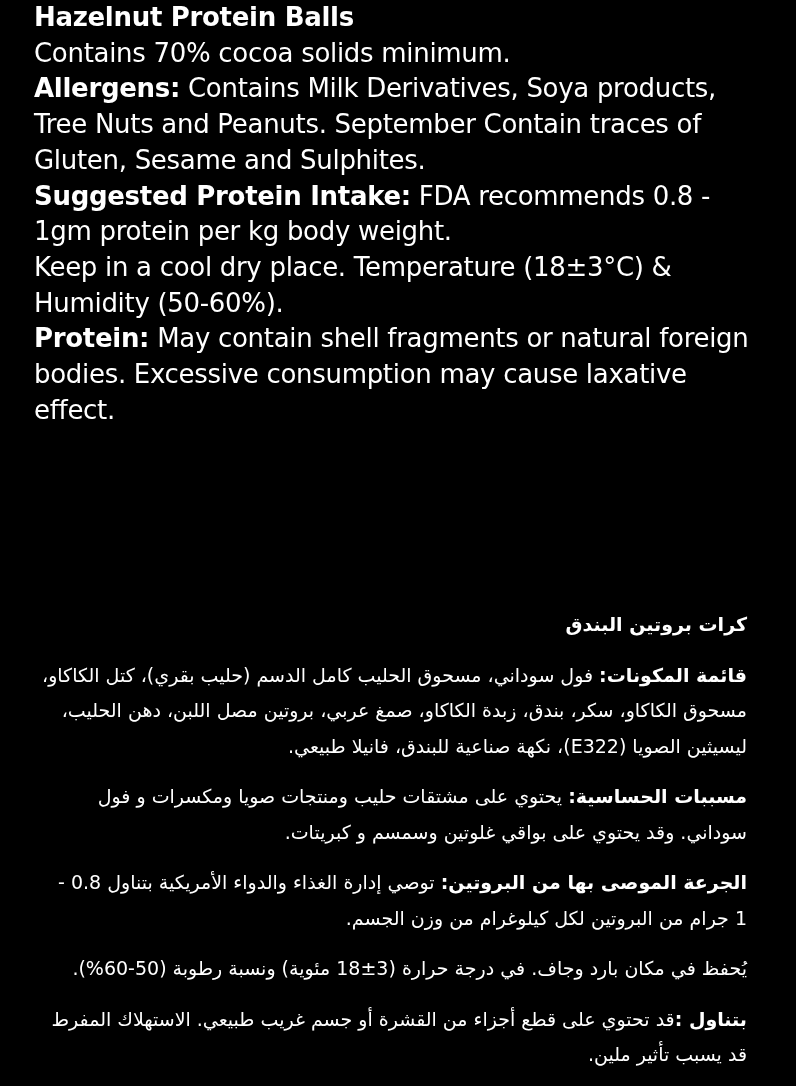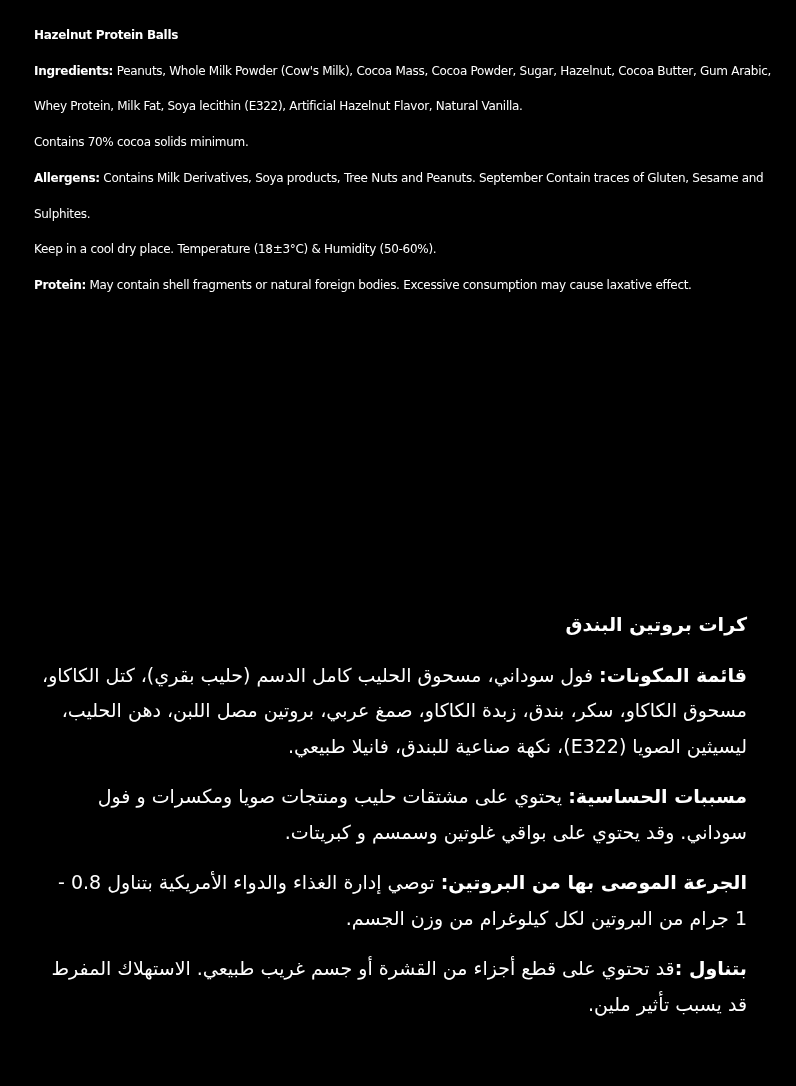--- a/index.html
+++ b/index.html
@@ -1,36 +1,37 @@
 <!DOCTYPE html>
 <html><head>
   <meta charset="utf-8">
   <style>
     html, body { margin: 0; padding: 0; background: #000000; }
     body { width: 796px; height: 1086px; overflow: hidden; position: relative; color: #ffffff; font-family: "DejaVu Sans", "Liberation Sans", sans-serif; }
-    .en { position: absolute; left: 34px; top: 18px; width: 740px; font-size: 12px; line-height: 35.7px; letter-spacing: -0.3px; }
+    .en { position: absolute; left: 34px; top: 0; width: 740px; font-size: 26px; line-height: 35.7px; letter-spacing: -0.3px; }
     .en p { margin: 0; }
     .en .title { font-weight: bold; }
     .en b { font-weight: bold; }
     .ar { position: absolute; right: 34px; top: 592px; width: 735px; direction: rtl; text-align: right; font-size: 19px; line-height: 35.5px; }
     .ar p { margin: 15px; }
     .ar b { font-weight: bold; }
     .ar .title { font-weight: bold; }
   </style>
 </head>
 <body>
 
 <div class="en">
   <p class="title">Hazelnut Protein Balls</p>
-  <p><b>Ingredients:</b><span> Peanuts, Whole Milk Powder (Cow's Milk), Cocoa Mass, Cocoa  Powder,  Sugar, Hazelnut, Cocoa Butter, Gum Arabic, Whey Protein, Milk Fat, Soya lecithin (E322), Artificial Hazelnut Flavor, Natural Vanilla.</span></p>
   <p>Contains 70% cocoa solids minimum.</p>
   <p><b>Allergens:</b><span> Contains Milk Derivatives, Soya products, Tree Nuts and Peanuts. September Contain traces of Gluten, Sesame and Sulphites.</span></p>
+  <p><b>Suggested Protein Intake:</b><span> FDA recommends 0.8 - 1gm protein per kg body weight.</span></p>
   <p>Keep in a cool dry place. Temperature (18±3°C) &amp; Humidity (50-60%).</p>
   <p><b>Protein:</b><span>  May contain shell fragments or natural foreign bodies. Excessive consumption may cause laxative effect.</span></p>
 </div>
 
 <div class="ar" dir="rtl" lang="ar">
   <p class="title">كرات بروتين البندق</p>
   <p><b>قائمة المكونات:</b><span> فول سوداني، مسحوق الحليب كامل الدسم (حليب بقري)، كتل الكاكاو، مسحوق الكاكاو، سكر، بندق، زبدة الكاكاو، صمغ عربي، بروتين مصل اللبن، دهن الحليب، ليسيثين الصويا (E322)، نكهة صناعية للبندق، فانيلا طبيعي.</span></p>
   <p><b>مسببات الحساسية:</b><span> يحتوي على مشتقات حليب ومنتجات صويا ومكسرات و فول سوداني. وقد يحتوي على بواقي غلوتين وسمسم و كبريتات.</span></p>
   <p><b>الجرعة الموصى بها من البروتين:</b><span> توصي إدارة الغذاء والدواء الأمريكية بتناول 0.8 - 1 جرام من البروتين لكل كيلوغرام من وزن الجسم.</span></p>
+  <p>يُحفظ في مكان بارد وجاف. في درجة حرارة (3±18 مئوية) ونسبة رطوبة (50-60%).</p>
   <p><b>بتناول :</b><span>قد تحتوي على قطع أجزاء من القشرة أو جسم غريب طبيعي. الاستهلاك المفرط قد يسبب تأثير ملين.</span></p>
 </div>
 
 </body></html>

